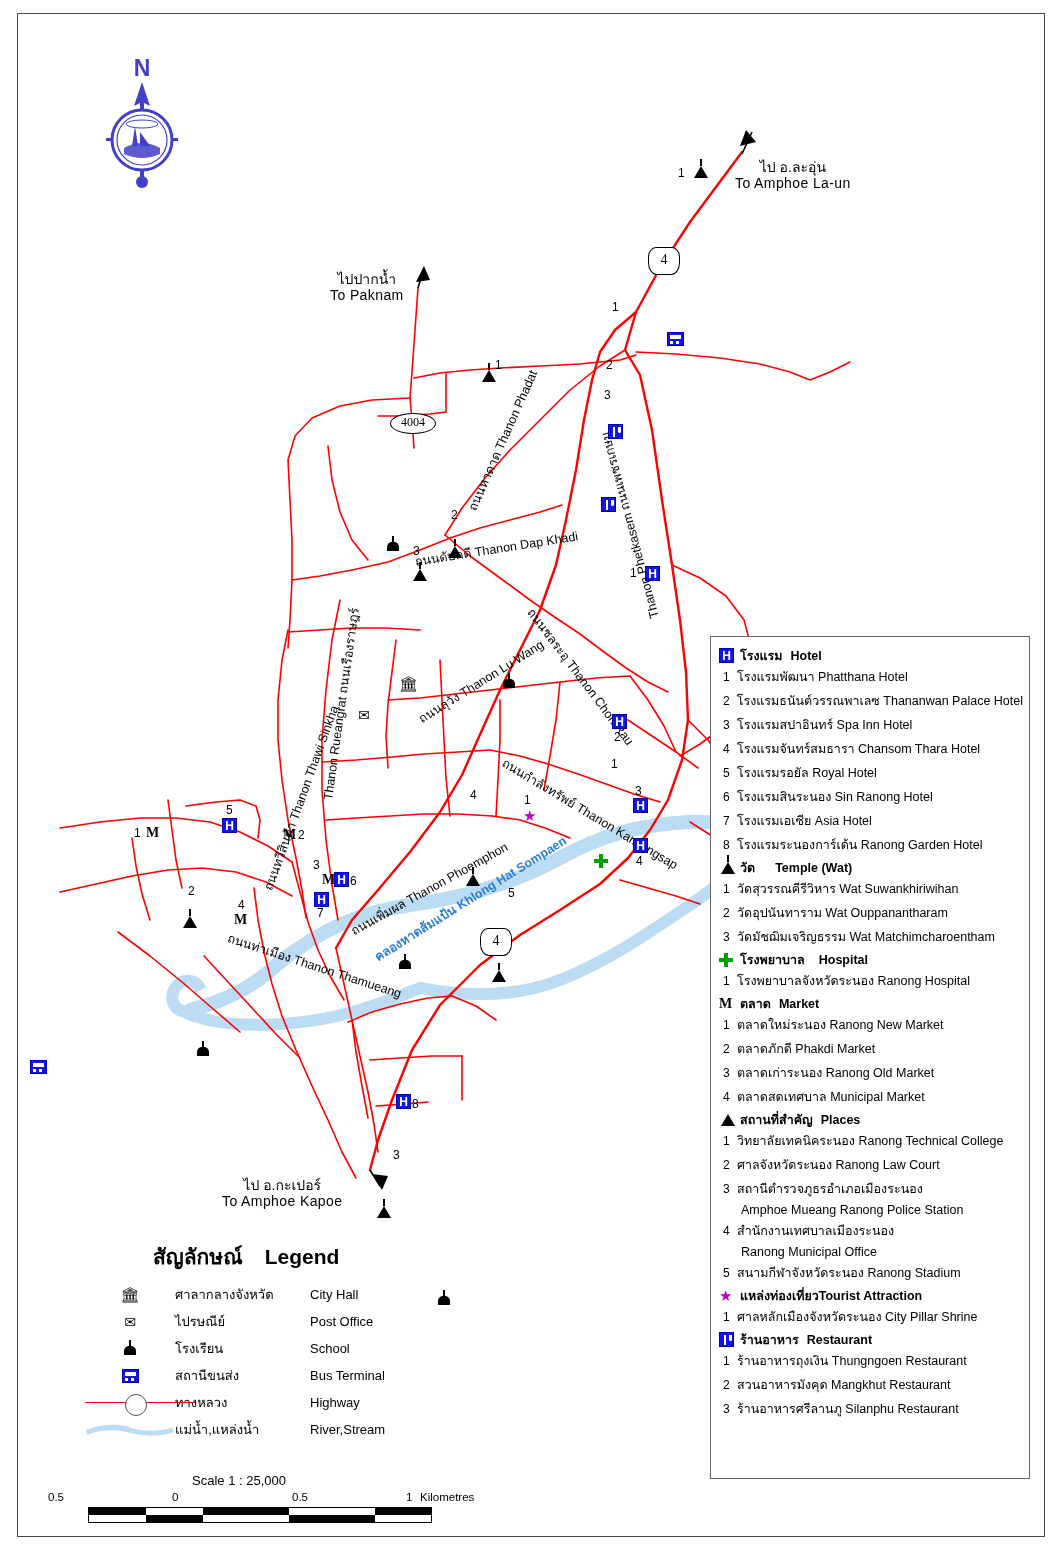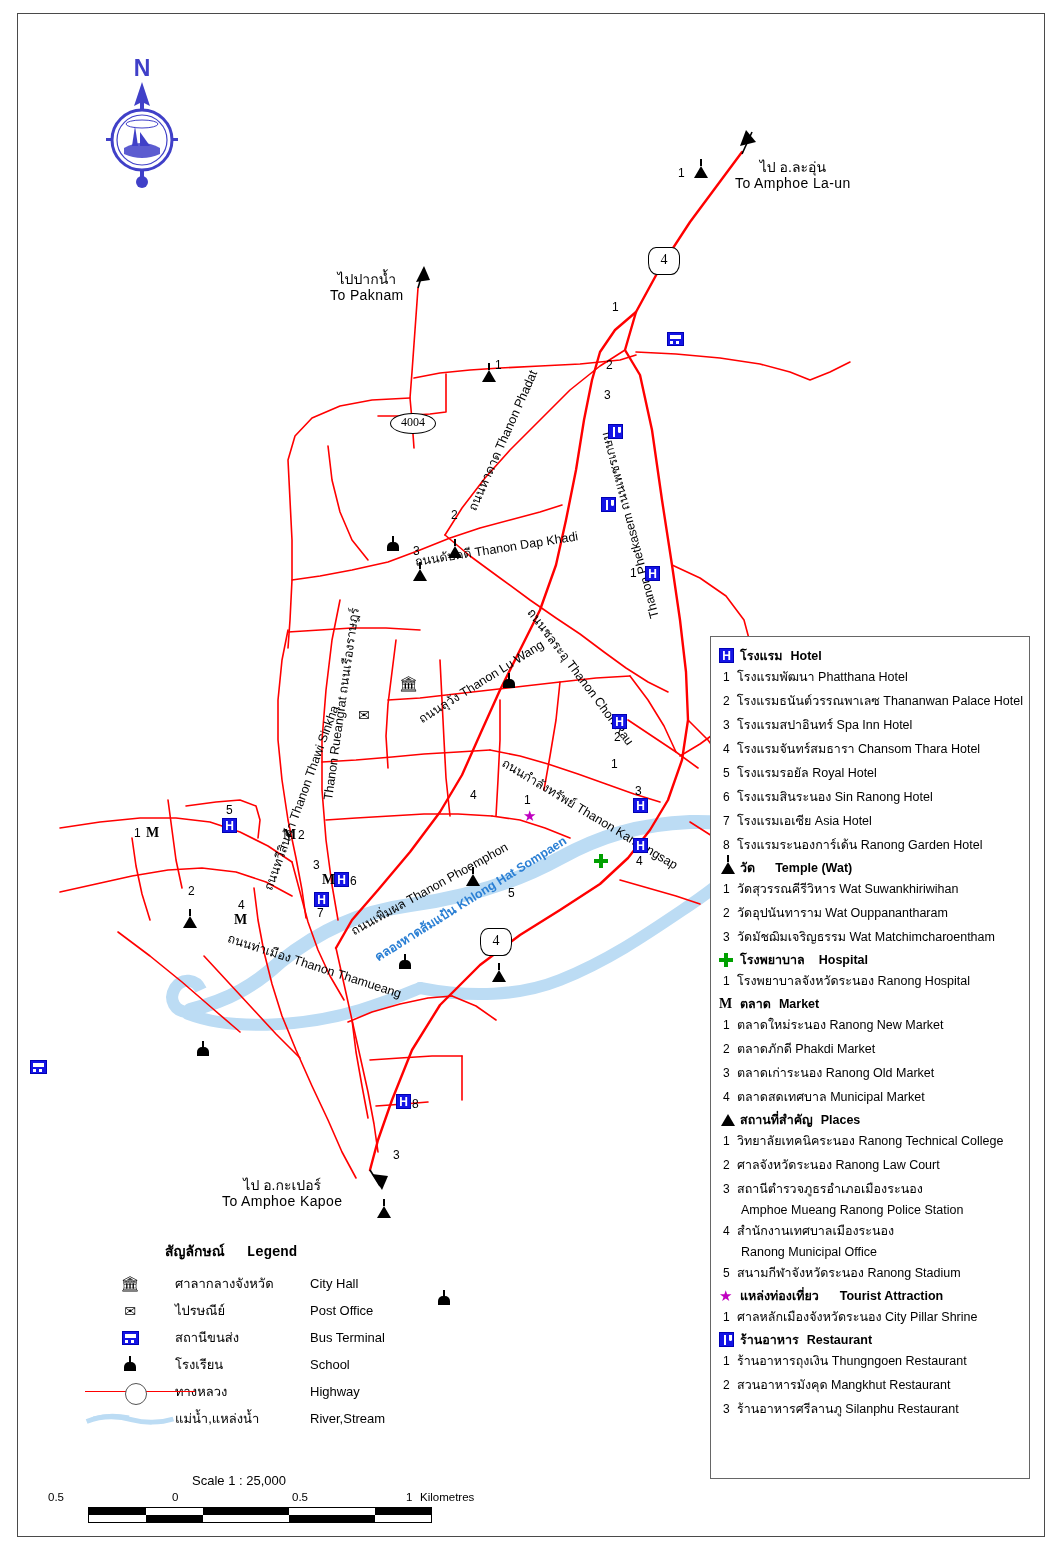--- a/index.html
+++ b/index.html
@@ -66,21 +66,21 @@
   .lg-head{display:flex;align-items:center;margin:2px 0 3px 0;height:17px;}
   .lg-head .lg-ico{width:18px;display:flex;align-items:center;justify-content:flex-start;}
   .lg-head .lg-txt{font-size:12.5px;font-weight:bold;color:#000;margin-left:3px;white-space:nowrap;}
   .lg-row{display:flex;align-items:baseline;margin:0 0 4px 0;}
   .lg-row .lg-n{width:18px;font-size:12px;color:#000;text-align:left;padding-left:4px;box-sizing:border-box;}
   .lg-row .lg-t{font-size:12.5px;color:#000;white-space:nowrap;}
   .lg-cont{font-size:12.5px;color:#000;margin:0 0 4px 22px;white-space:nowrap;}
 
   
   #legend-bl{position:absolute;left:85px;top:1240px;width:420px;}
-  #legend-bl .bl-title{position:relative;left:80px;font-size:14px;font-weight:bold;font-family:Liberation Mono, monospace;}
+  #legend-bl .bl-title{position:relative;left:68px;font-size:21px;font-weight:bold;}
   #legend-bl .bl-title .en{margin-left:22px;}
   .bl-row{display:flex;align-items:center;height:27px;}
   .bl-row .bl-ico{width:90px;display:flex;align-items:center;justify-content:center;}
   .bl-row .bl-th{width:135px;font-size:13px;color:#000;}
   .bl-row .bl-en{font-size:13px;color:#000;}
   .hwline{width:110px;height:14px;position:relative;}
   .hwline:before{content:"";position:absolute;left:0;top:6px;width:110px;height:1.6px;background:#ff0000;}
   .hwline:after{content:"";position:absolute;left:40px;top:-2px;width:20px;height:20px;border:1.2px solid #555;
                 border-radius:50%;background:#fff;}
   .rivsym{width:110px;height:16px;position:relative;}
@@ -440,21 +440,21 @@
         <div class="lg-cont">Ranong Municipal Office</div>
         <div class="lg-row">
           <span class="lg-n">5</span>
           <span class="lg-t">สนามกีฬาจังหวัดระนอง Ranong Stadium</span>
         </div>
         <div class="lg-head">
           <span class="lg-ico">
             <span class="staricon">★</span>
           </span>
           <span class="lg-txt">แหล่งท่องเที่ยว</span>
-          <span class="lg-txt" style="margin-left:21px;">Tourist Attraction</span>
+          <span class="lg-txt" style="margin-left:0;">Tourist Attraction</span>
         </div>
         <div class="lg-row">
           <span class="lg-n">1</span>
           <span class="lg-t">ศาลหลักเมืองจังหวัดระนอง City Pillar Shrine</span>
         </div>
         <div class="lg-head">
           <span class="lg-ico">
             <div class="ricon"></div>
           </span>
           <span class="lg-txt">ร้านอาหาร</span>
@@ -489,31 +489,31 @@
         </div>
         <div class="bl-row">
           <span class="bl-ico">
             <span class="post">✉</span>
           </span>
           <span class="bl-th">ไปรษณีย์</span>
           <span class="bl-en">Post Office</span>
         </div>
         <div class="bl-row">
           <span class="bl-ico">
+            <div class="school"></div>
+          </span>
+          <span class="bl-th">โรงเรียน</span>
+          <span class="bl-en">School</span>
+        </div>
+        <div class="bl-row">
+          <span class="bl-ico">
             <div class="busicon"></div>
           </span>
           <span class="bl-th">สถานีขนส่ง</span>
           <span class="bl-en">Bus Terminal</span>
-        </div>
-        <div class="bl-row">
-          <span class="bl-ico">
-            <div class="school"></div>
-          </span>
-          <span class="bl-th">โรงเรียน</span>
-          <span class="bl-en">School</span>
         </div>
         <div class="bl-row">
           <span class="bl-ico">
             <div class="hwline"></div>
           </span>
           <span class="bl-th">ทางหลวง</span>
           <span class="bl-en">Highway</span>
         </div>
         <div class="bl-row">
           <span class="bl-ico">

